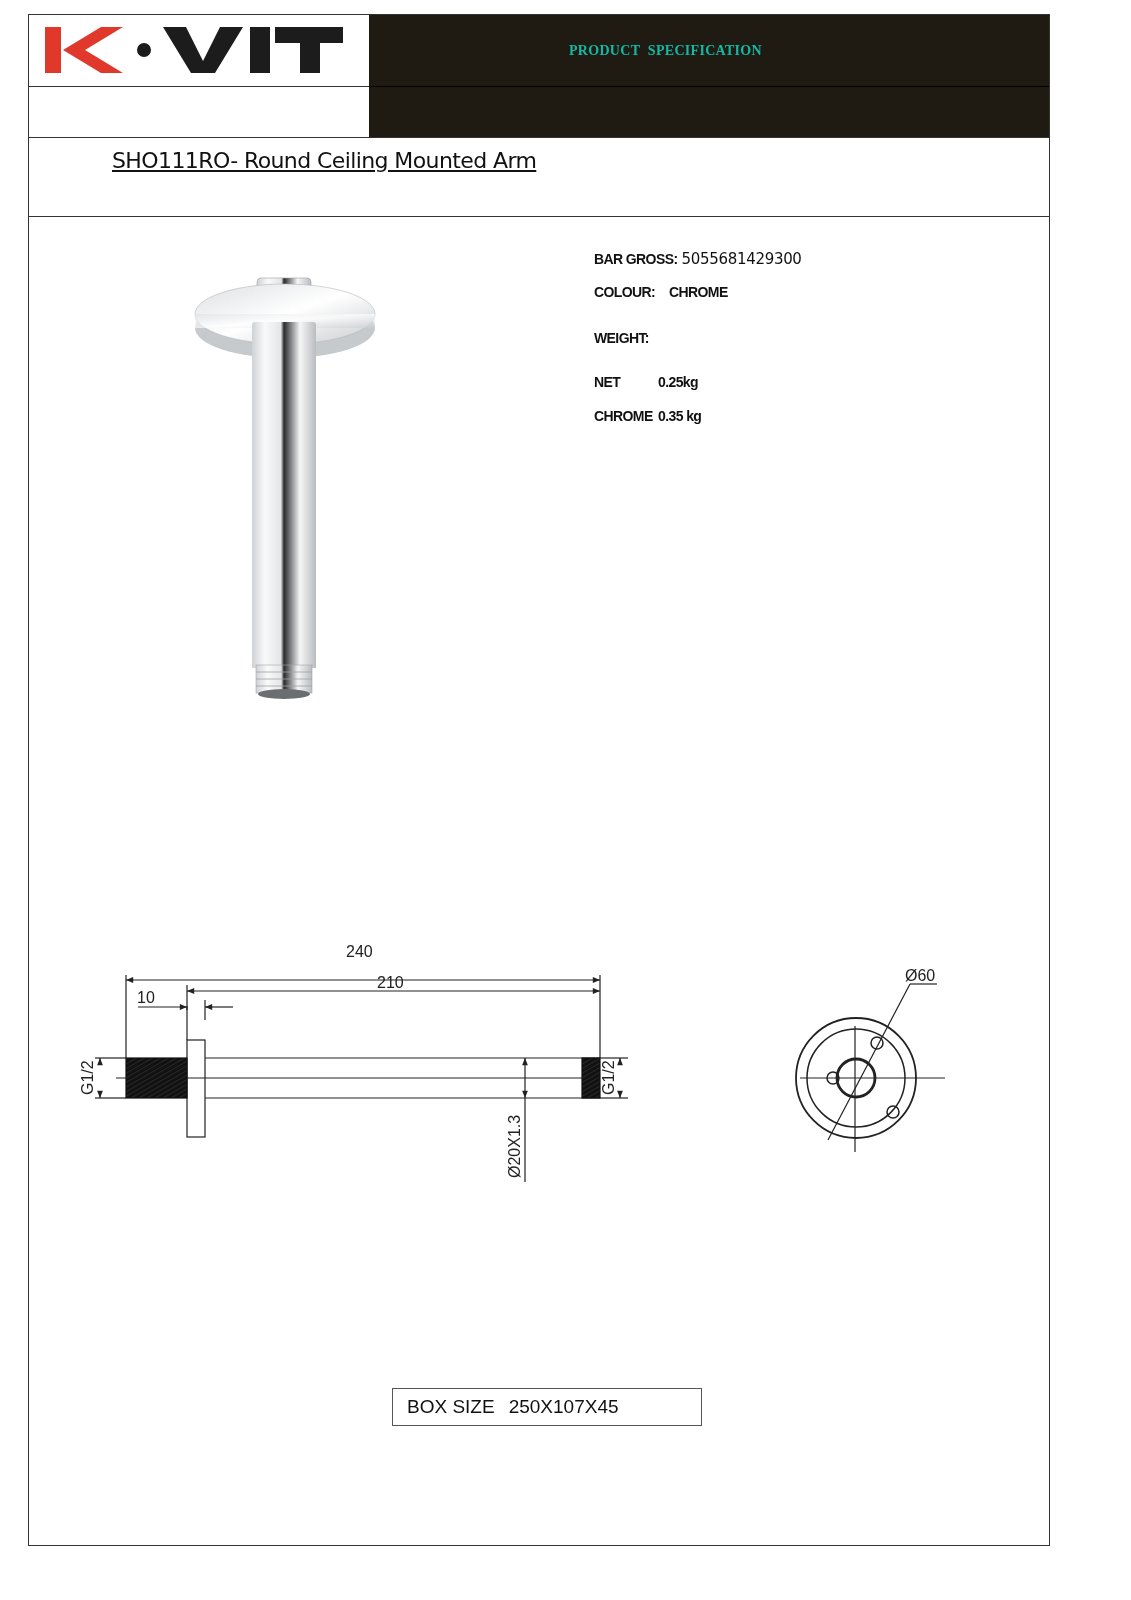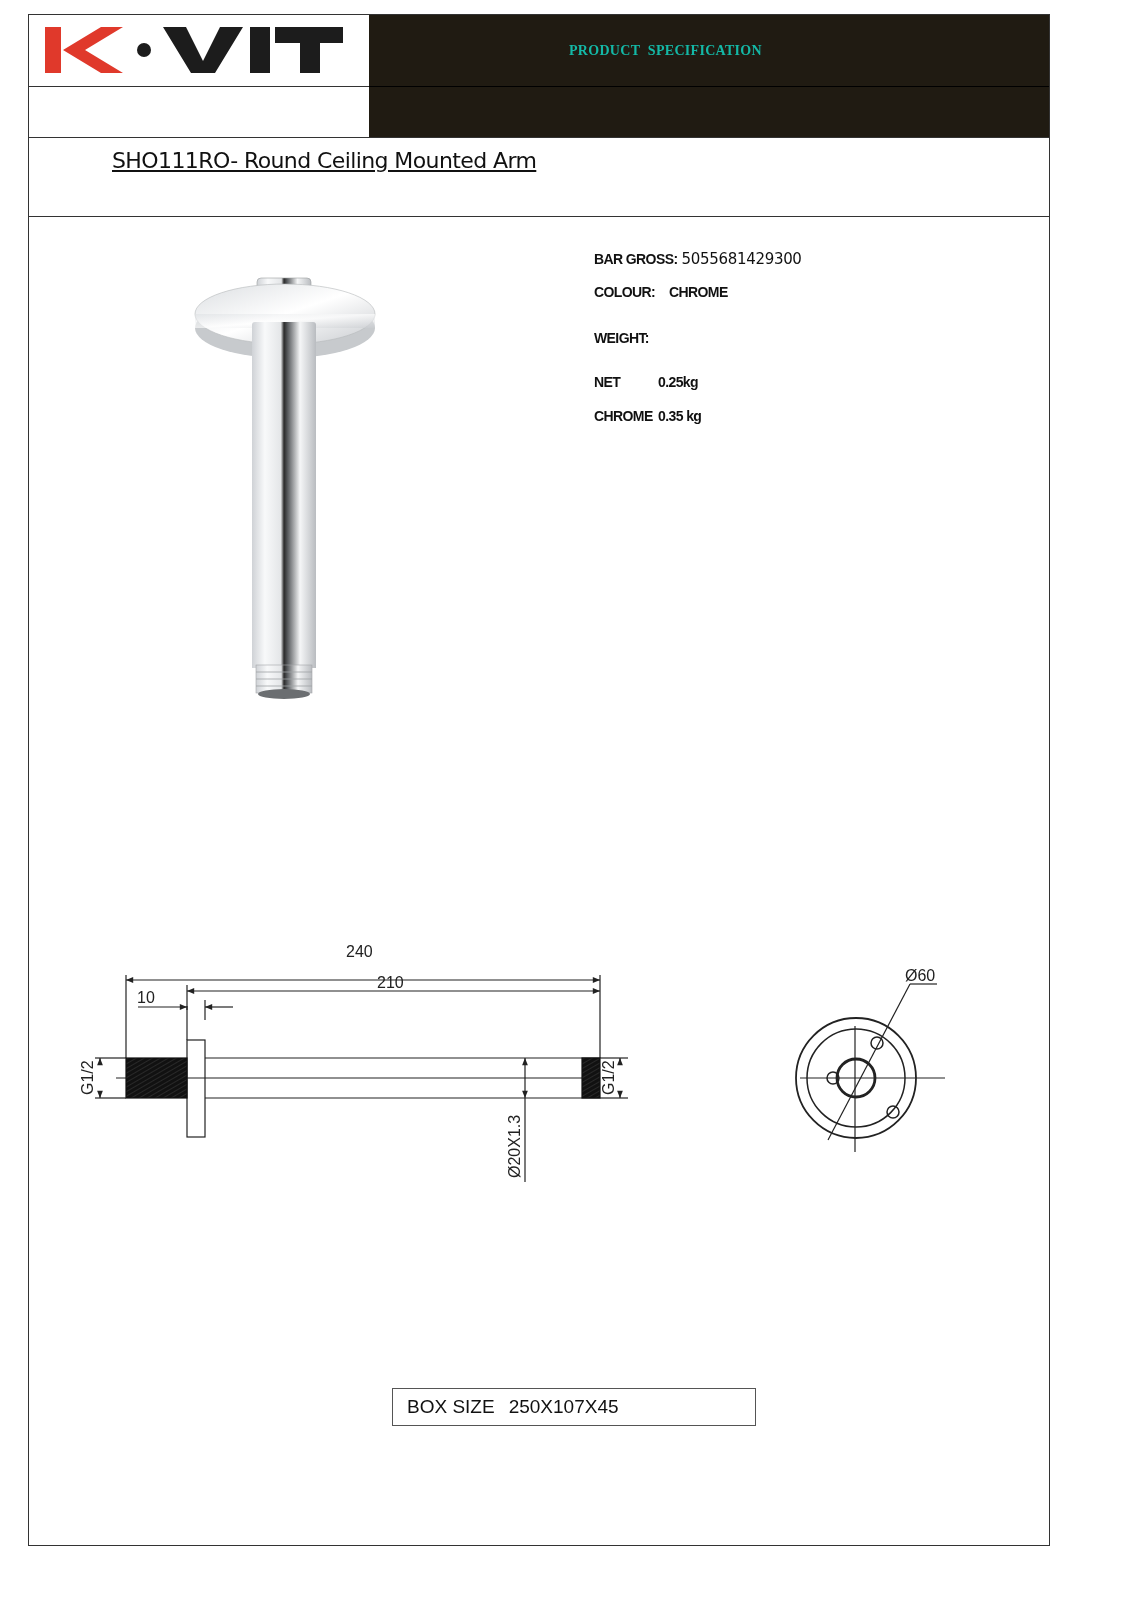--- a/index.html
+++ b/index.html
@@ -12,21 +12,21 @@
   .head-title { color:#14b8a6; font-weight:bold; font-size:14px; letter-spacing:0.3px; margin-left:200px; word-spacing:4px;font-family:Liberation Serif, serif; }
   .title-row { position:absolute; left:0; top:122px; right:0; height:80px; border-top:1.5px solid #333; border-bottom:1.5px solid #333; box-sizing:border-box; }
   .product-title { position:absolute; left:83px; top:10px; font-size:22px; text-decoration:underline; color:#111; font-family:"DejaVu Sans", sans-serif; letter-spacing:-0.6px; }
   .logo { position:absolute; left:14px; top:6px; }
   .specs { position:absolute; left:566px; top:234px; font-size:14px; }
   .spec-row { position:absolute; white-space:nowrap; }
   .lbl { font-weight:bold; letter-spacing:-0.6px; }
   .barcode-val { font-size:15px; font-family:"DejaVu Sans", sans-serif; margin-left:4px; letter-spacing:-0.3px; }
   .photo { position:absolute; left:190px; top:270px; }
   .drawing { position:absolute; left:0; top:0; }
-  .boxsize { position:absolute; left:392px; top:1388px; width:364px; height:38px; border:1.2px solid #555; box-sizing:border-box; font-size:19px; display:flex; align-items:center; padding-left:14px; }
+  .boxsize { position:absolute; left:392px; top:1388px; width:310px; height:38px; border:1.2px solid #555; box-sizing:border-box; font-size:19px; display:flex; align-items:center; padding-left:14px; }
   .boxsize .v { margin-left:14px; }
   .dim { font-family:"Liberation Sans", sans-serif; font-size:16px; fill:#222; }
 </style>
 </head>
 <body>
 
 <div class="frame">
   <div class="logo-cell">
     <svg class="logo" width="310" height="60" viewBox="0 0 310 60">
 

